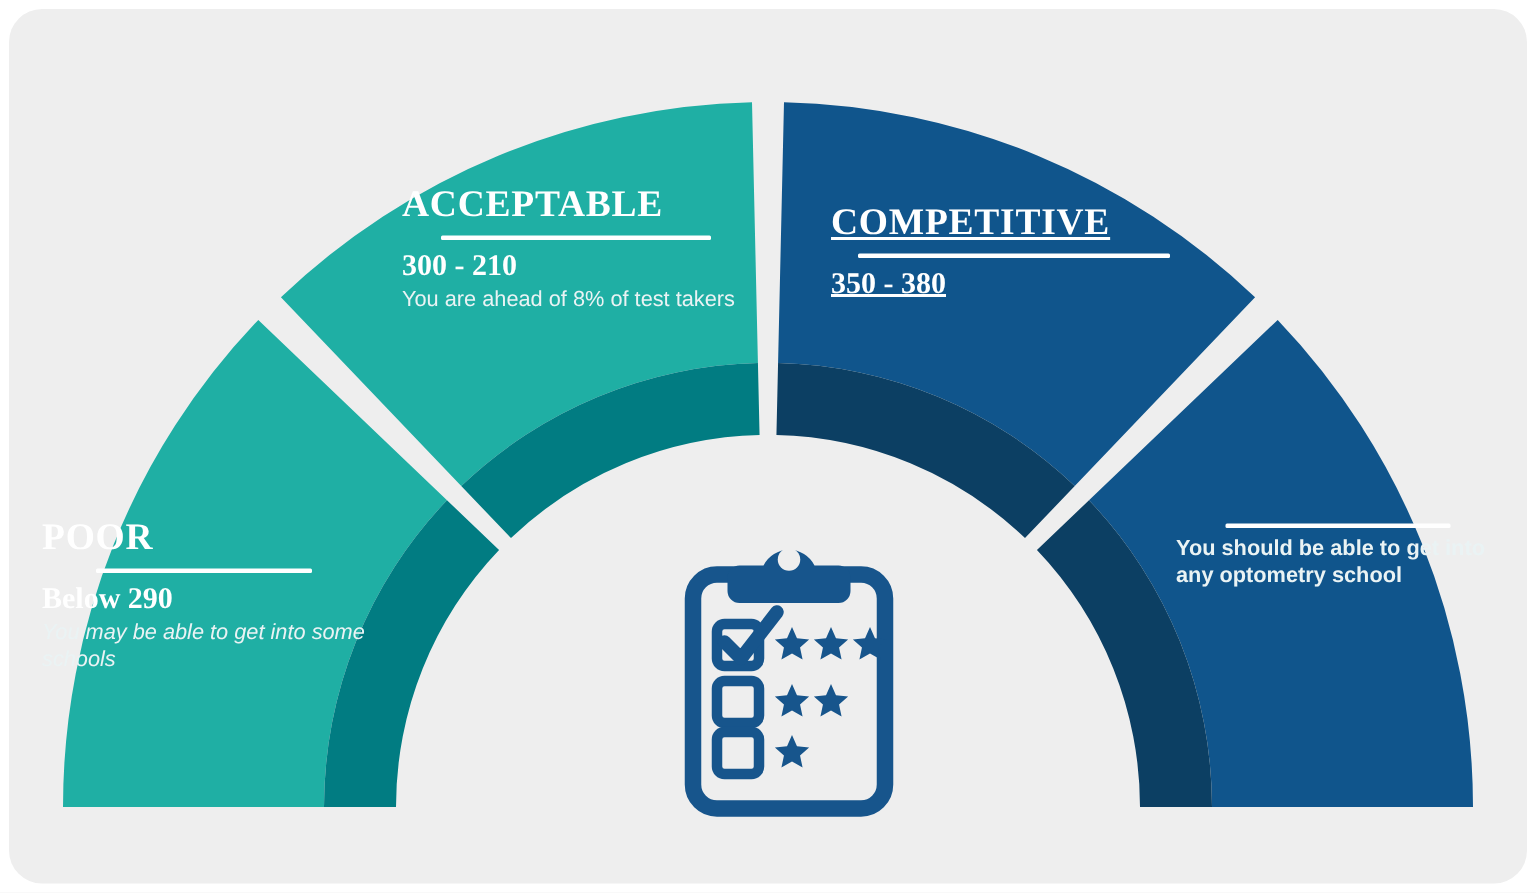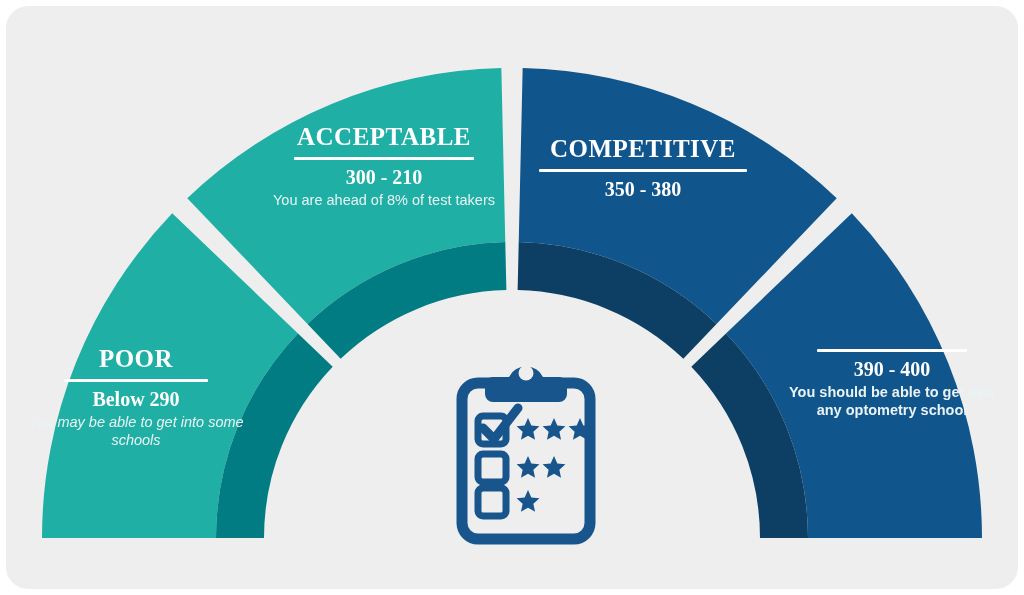--- a/index.html
+++ b/index.html
@@ -23,21 +23,21 @@
     overflow:hidden;
   }
   svg.gauge{
     position:absolute;left:0;top:0;
     width:1012px;height:583px;
     display:block;
   }
   
   .seg-label{
     position:absolute;
-    text-align:center;
+    text-align:left;
     color:#ffffff;
     pointer-events:none;
   }
   .seg-title{
     font-family:"Liberation Serif", serif;
     font-weight:bold;
     letter-spacing:.5px;
     line-height:1.05;
     white-space:nowrap;
   }
@@ -65,21 +65,21 @@
   #lbl-poor .rule{ width:144px; }
   #lbl-poor .seg-range{ font-size:20px; }
   #lbl-poor .seg-desc{ font-size:14.5px; margin-top:4px;font-style:italic;}
 
   #lbl-acceptable{ left:262px; top:118px; width:232px; }
   #lbl-acceptable .seg-title{ font-size:25px; }
   #lbl-acceptable .rule{ width:180px; }
   #lbl-acceptable .seg-range{ font-size:20px; }
   #lbl-acceptable .seg-desc{ font-size:14.5px; margin-top:4px;}
 
-  #lbl-competitive{ left:515px; top:130px; width:244px; }
+  #lbl-competitive{ left:548px; top:130px; width:244px;text-decoration:underline; }
   #lbl-competitive .seg-title{ font-size:25px; }
   #lbl-competitive .rule{ width:208px; }
   #lbl-competitive .seg-range{ font-size:20px; }
   #lbl-competitive .seg-desc{ font-size:14.5px; margin-top:2px;}
 
   #lbl-top{ left:778px; top:336px; width:216px; }
   #lbl-top .seg-title{ font-size:25px; }
   #lbl-top .rule{ width:150px; }
   #lbl-top .seg-range{ font-size:20px; }
   #lbl-top .seg-desc{ font-size:14.5px; margin-top:4px;font-weight:bold;}
@@ -129,21 +129,20 @@
     </div>
 
     <div class="seg-label" id="lbl-competitive">
       <div class="seg-title">COMPETITIVE</div>
       <div class="rule"></div>
       <div class="seg-range">350 - 380</div>
     </div>
 
     <div class="seg-label" id="lbl-top">
       <div class="rule"></div>
-      <div class="seg-range">390 - 400</div>
       <div class="seg-desc">You should be able to get into any optometry school</div>
     </div>
 
     <svg class="clipboard" viewBox="0 0 148 198">
       <g id="clip-icon">
           <rect x="10" y="33" width="128" height="156" rx="16" ry="16" fill="none" stroke="#17558C" stroke-width="11"></rect>
           <path d="M 41 27 L 57 27 A 19 19 0 0 1 91 27 L 107 27 A 8 8 0 0 1 115 35 L 115 44 A 8 8 0 0 1 107 52 L 41 52 A 8 8 0 0 1 33 44 L 33 35 A 8 8 0 0 1 41 27 Z" fill="#17558C"></path>
           <circle cx="74" cy="23" r="7.5" fill="#eeeeee"></circle>
           <rect x="26" y="66" width="28" height="28" rx="5" ry="5" fill="none" stroke="#17558C" stroke-width="7"></rect>
           <path d="M 31 78 L 42 89 L 66 58" fill="none" stroke="#17558C" stroke-width="9" stroke-linecap="round" stroke-linejoin="round"></path>

